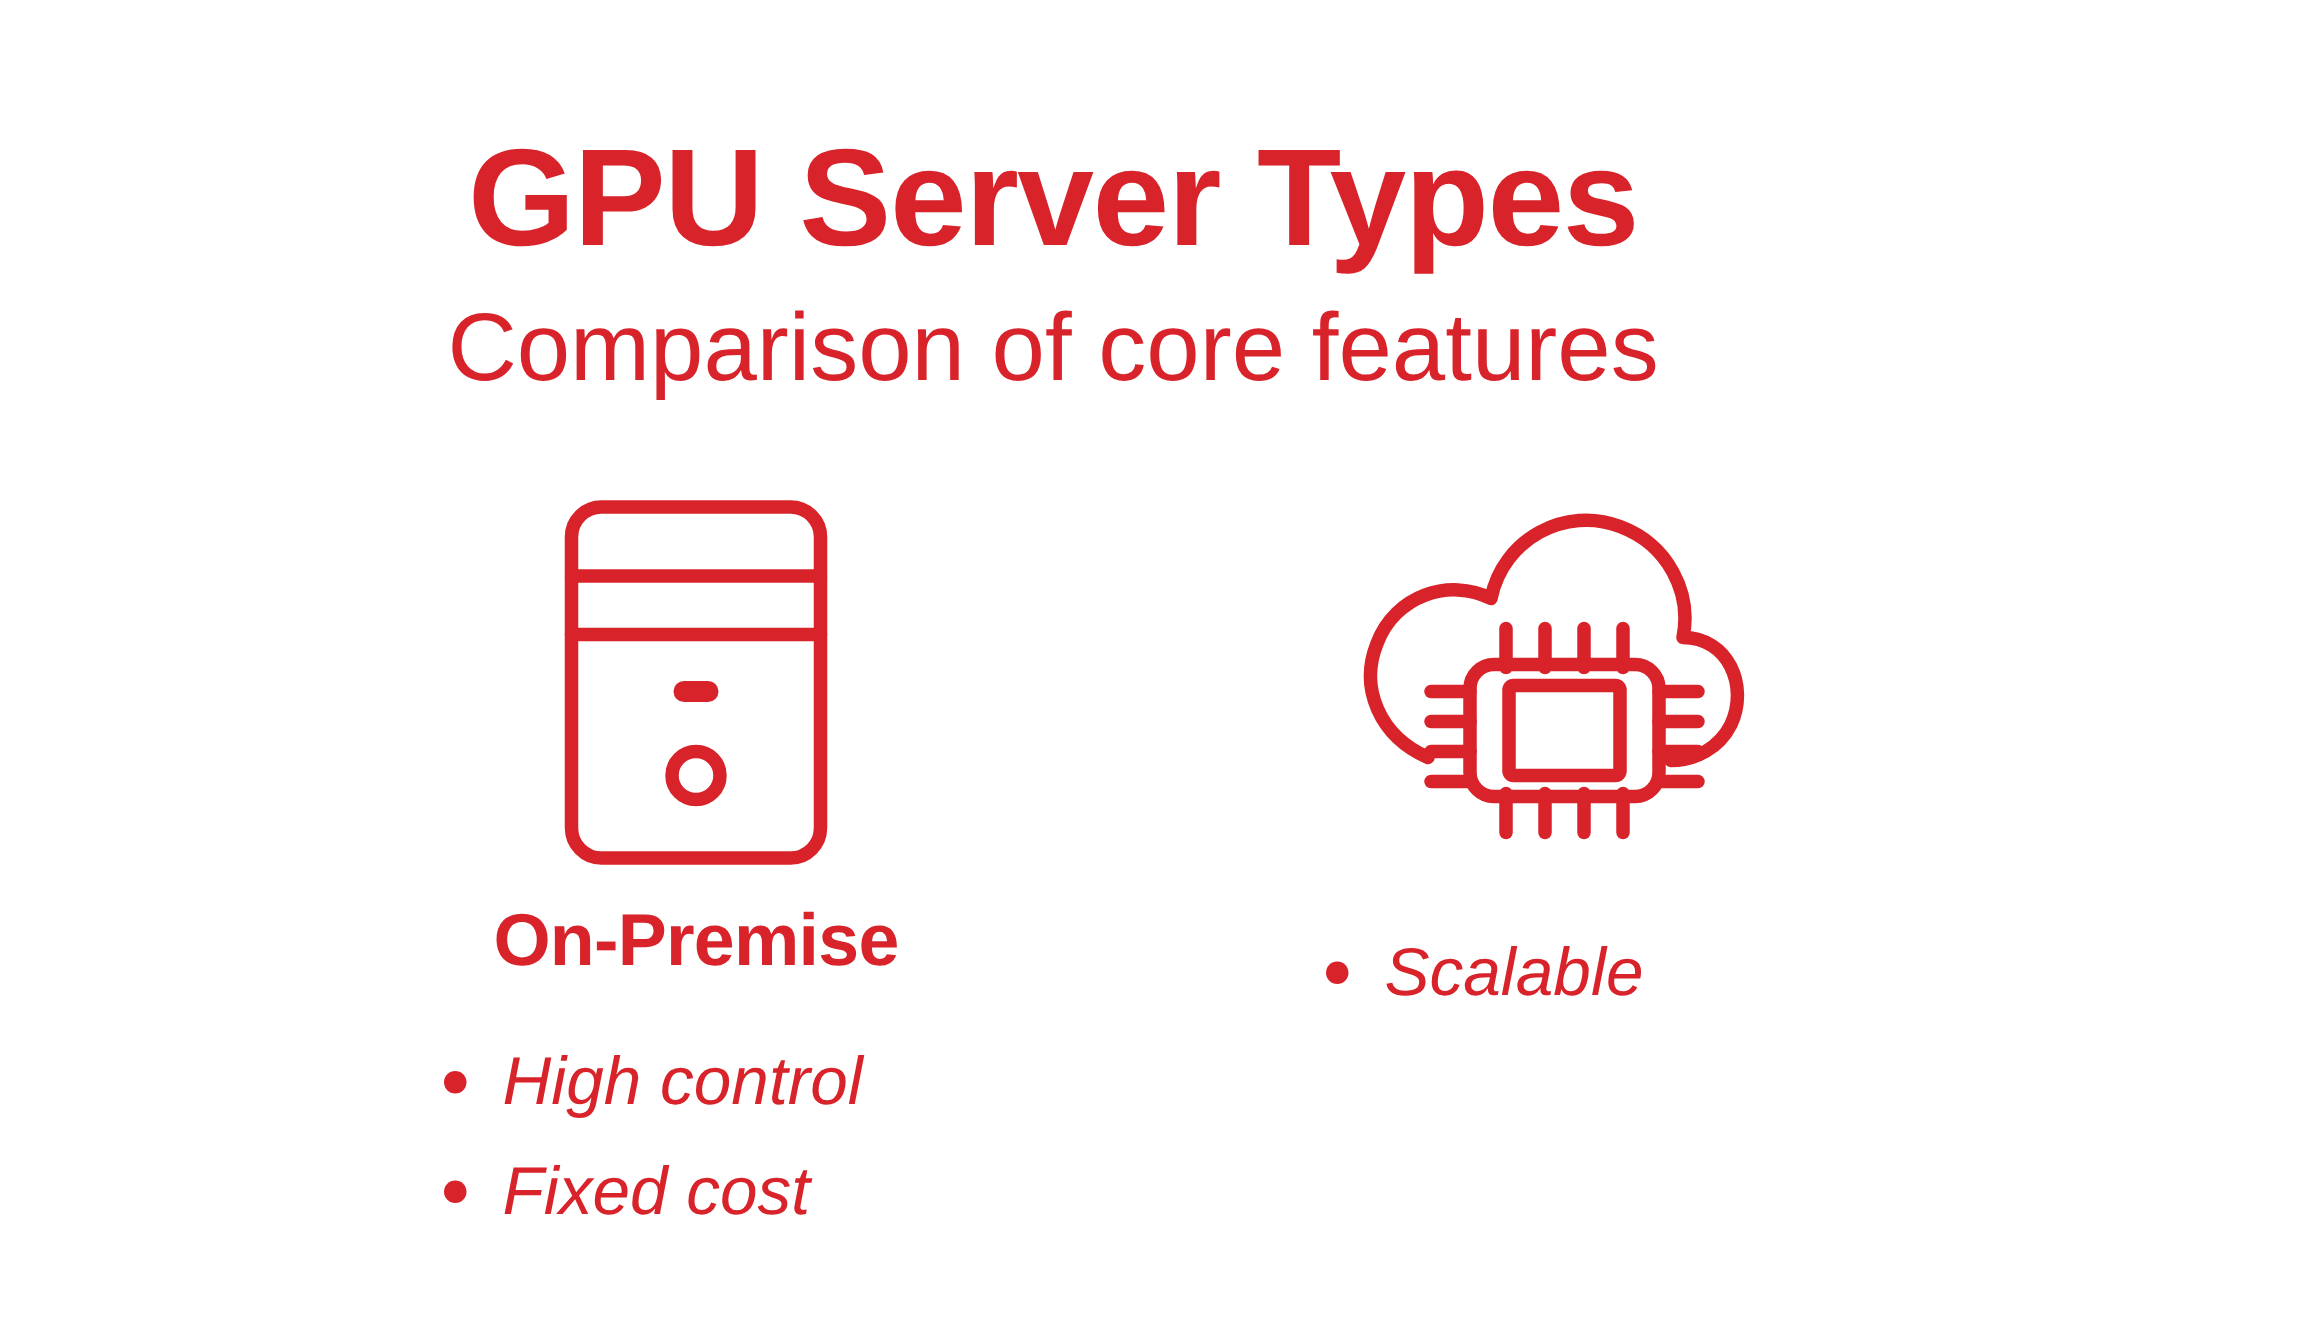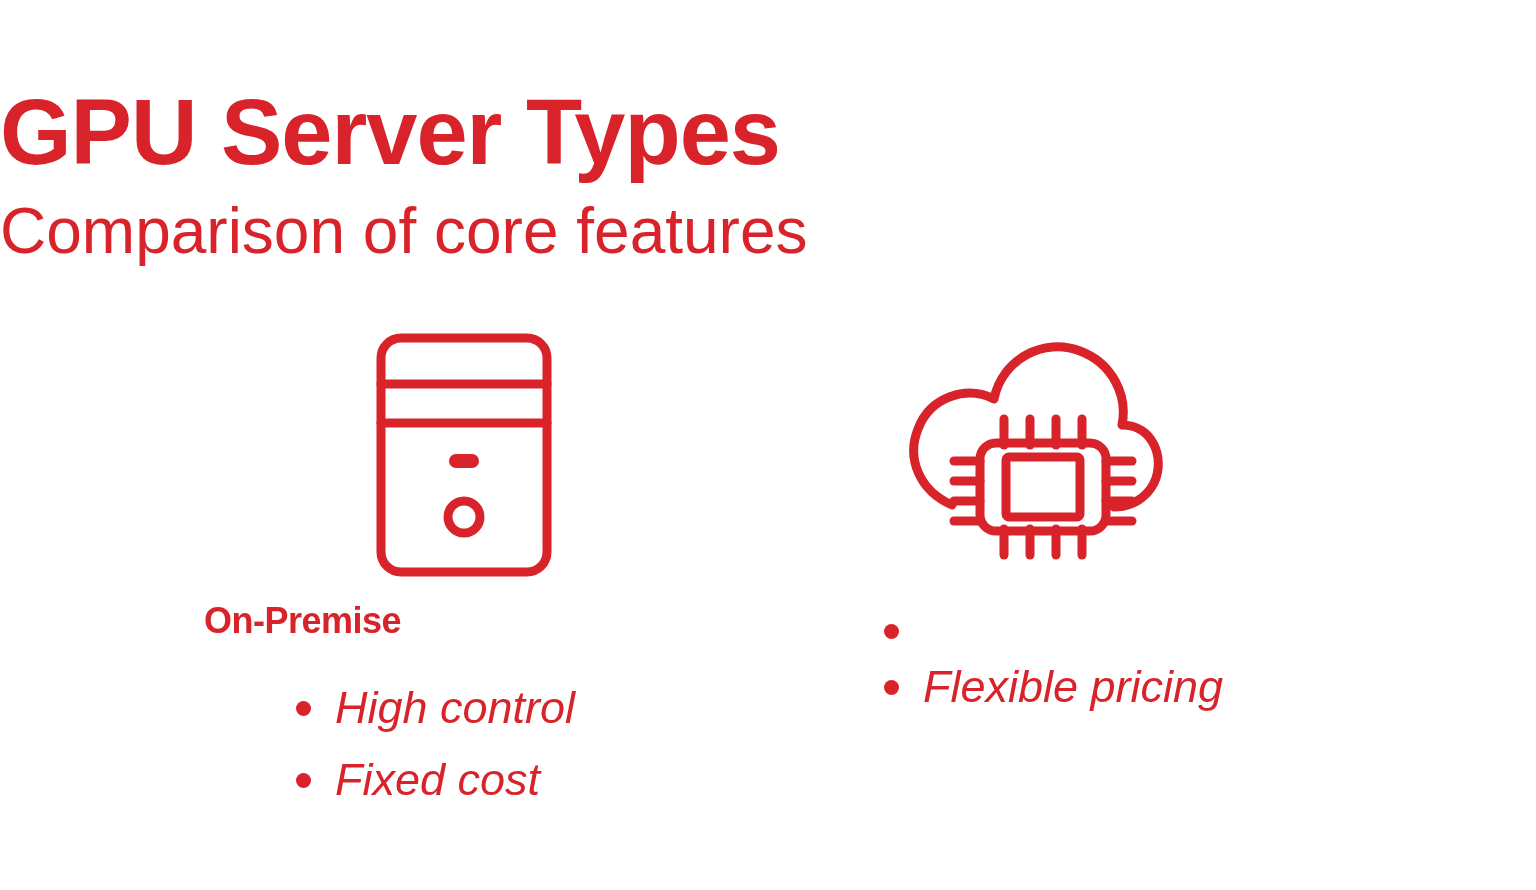--- a/index.html
+++ b/index.html
@@ -20,20 +20,21 @@
     overflow: hidden;
     margin: 0 auto;
   }
 
   
   #header {
     position: absolute;
     top: 86px;
     left: 0;
     width: 1404px;
+    text-align: center;
   }
   #page-title {
     font-size: 92px;
     font-weight: bold;
     color: #D9232A;
     letter-spacing: -1px;
     line-height: 1.02;
     margin: 0;
     white-space: nowrap;
   }
@@ -71,24 +72,24 @@
   .icon-slot {
     height: 250px;
     display: flex;
     align-items: center;
     justify-content: center;
   }
   #column-on-premise .icon-slot { justify-content: center; }
   #column-cloud-based .icon-slot { justify-content: center; }
 
   .column-heading {
-    font-size: 36px;
+    font-size: 49px;
     font-weight: bold;
     color: #D9232A;
-    text-align: left;
+    text-align: center;
     letter-spacing: -0.5px;
     line-height: 1.05;
     margin: 22px 0 0 0;
     white-space: nowrap;
   }
 
   .bullet-list {
     list-style: none;
     margin: 44px 0 0 0;
     padding: 0;
@@ -193,22 +194,19 @@
 
           <rect x="82" y="110" width="126" height="88" rx="16" ry="16"></rect>
           <rect x="108" y="124" width="74" height="60" rx="3" ry="3"></rect>
         </svg>
       </div>
 
 
       <ul class="bullet-list">
         <li class="bullet-item">
           <span class="bullet-dot"></span>
-        </li>
-        <li class="bullet-item">
-          <span class="bullet-dot"></span>
-          <span class="bullet-text">Flexible pricing</span>
+          <span class="bullet-text">Scalable</span>
         </li>
       </ul>
     </div>
 
   </div>
 </div>
 
 </body></html>

